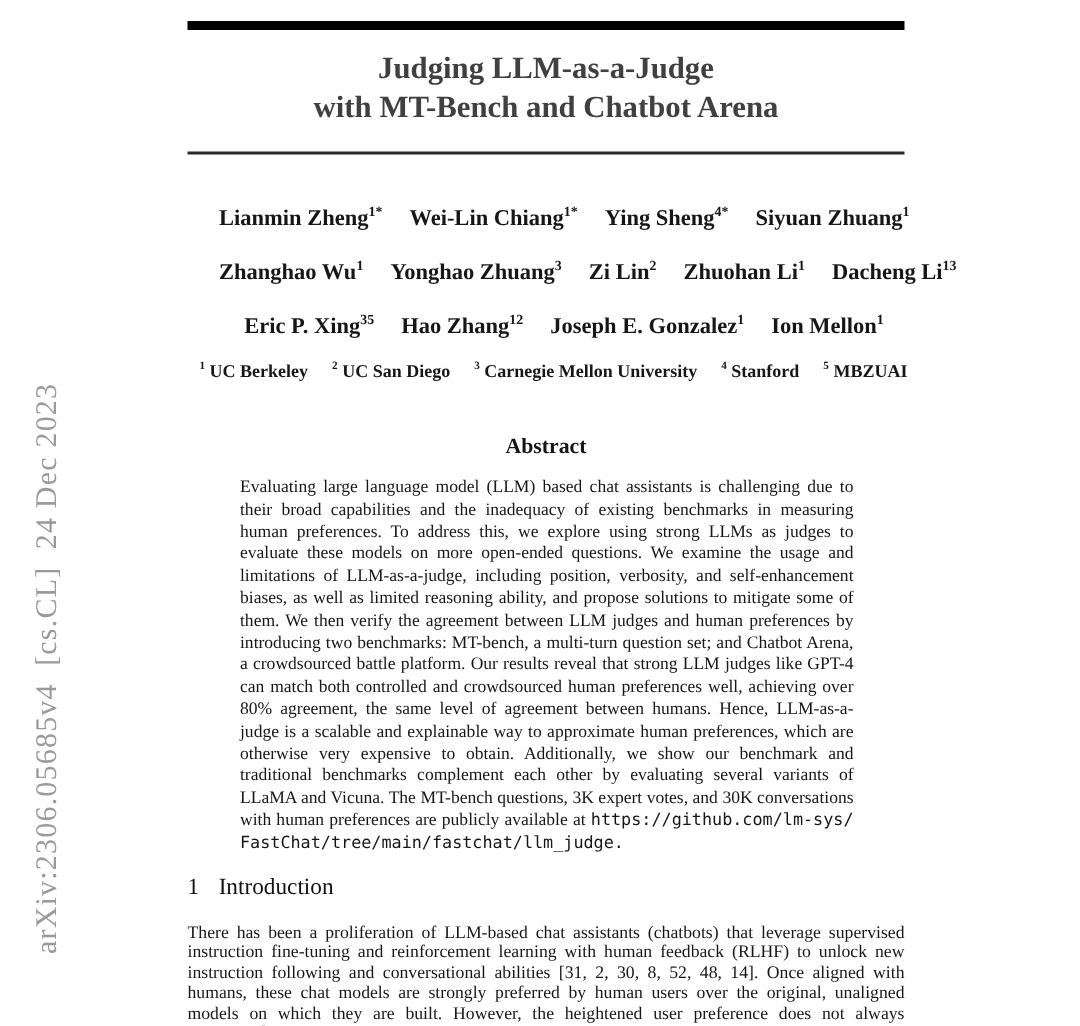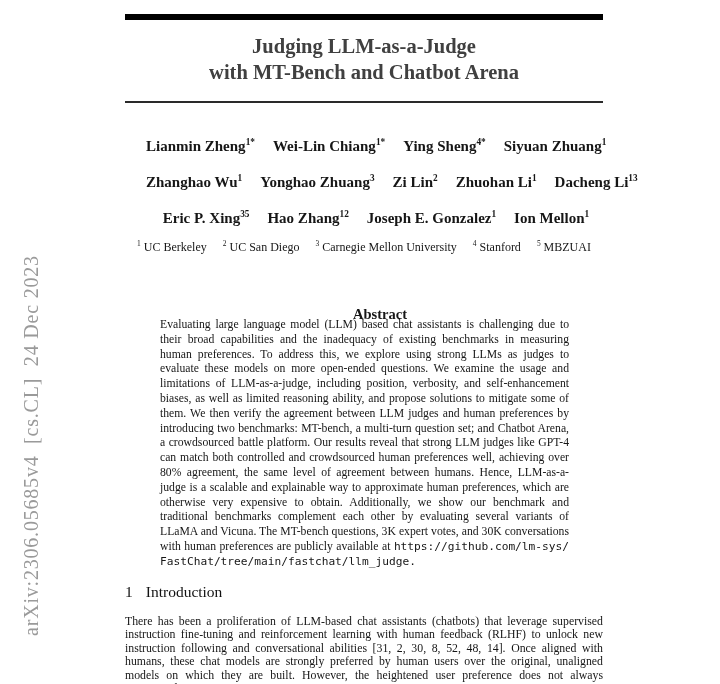--- a/index.html
+++ b/index.html
@@ -70,30 +70,30 @@
   .author-row { line-height: 17px; margin-bottom: 19px; white-space: nowrap; }
   .author { margin: 0 9px; }
   sup { font-size: 0.62em; vertical-align: super; line-height: 0; }
   .affiliations {
     position: absolute;
     top: 240px;
     left: 0;
     width: 478px;
     text-align: center;
     font-size: 12px;
-    font-weight: normal;
+    font-weight: bold;
     white-space: nowrap;
   }
   .affiliation { margin: 0 8px; }
   .abstract-heading {
     position: absolute;
     top: 290px;
     left: 0;
     width: 478px;
-    margin: 16px;
+    margin: 0;
     text-align: center;
     font-size: 14.5px;
     font-weight: bold;
   }
   .abstract-body {
     position: absolute;
     top: 318px;
     left: 35px;
     width: 409px;
     margin: 0;

